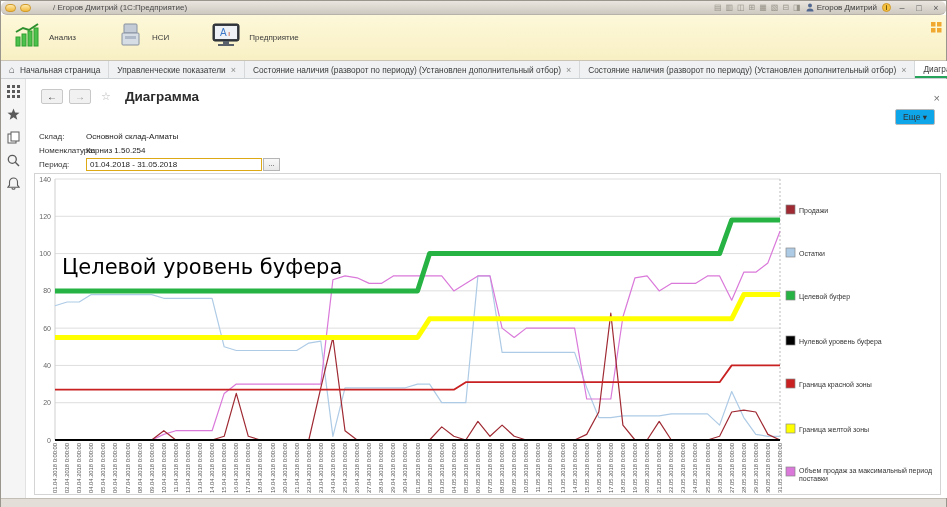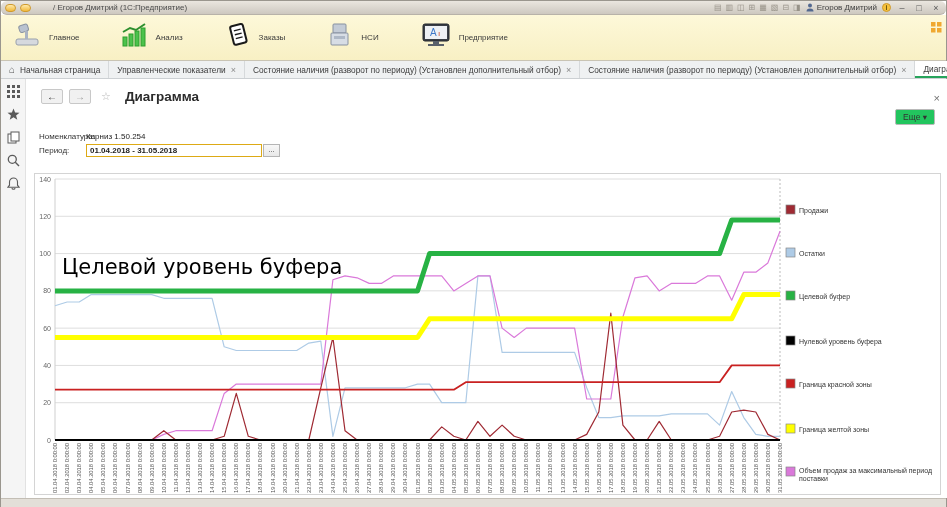--- a/index.html
+++ b/index.html
@@ -42,28 +42,28 @@
 
   
   .main { position:absolute; left:25px; top:78px; width:922px; height:419px; background:#fff; }
   .navrow { position:absolute; left:15px; top:10px; display:flex; align-items:center; gap:6px; }
   .navbtn { width:22px; height:15px; background:#f1f1f1; border:1px solid #c8c8c8; border-radius:2px;
     font-size:10px; line-height:13px; text-align:center; color:#333; cursor:pointer; }
   .navbtn.fwd { color:#9a9a9a; }
   .nav-star { color:#b9b9b9; font-size:11px; margin-left:4px; }
   .form-title { font-size:13.5px; font-weight:bold; color:#2b2b2b; margin-left:8px; }
   .form-close { position:absolute; right:8px; top:13px; color:#707070; font-size:11px; cursor:pointer; }
-  .more-btn { position:absolute; right:13px; top:30px; height:16px; padding:0 7px; background:#22c55e;
+  .more-btn { position:absolute; right:13px; top:30px; height:16px; padding:0 7px; background:#0ea5e9;
     border:1px solid #b9b9b9; border-radius:2px; font-size:8.5px; color:#333; line-height:14px; cursor:pointer; }
 
   .fields { position:absolute; left:13px; top:50px; }
   .frow { display:flex; align-items:center; height:14px; margin-bottom:0px; }
   .flabel { width:47px; font-size:8px; color:#333; flex:none; }
   .fvalue { font-size:8px; color:#1c1c1c; }
-  .finput { width:176px; height:13px; border:1px solid #ddaa15; font-size:8px; color:#1c1c1c; padding:0 3px; font-family:"Liberation Sans",sans-serif;font-weight:bold; }
+  .finput { width:176px; height:13px; border:1px solid #ddaa15; font-size:8px; color:#1c1c1c; padding:0 3px; font-family:"Liberation Sans",sans-serif; }
   .fdots { width:17px; height:13px; margin-left:1px; background:linear-gradient(#f8f8f8,#e8e8e8); border:1px solid #b5b5b5;
     font-size:8px; text-align:center; line-height:10px; color:#444; cursor:pointer; }
 
   .chartbox { position:absolute; left:8px; top:94px; width:907px; height:322px; border:1px solid #d4d4d4; background:#fff; }
   .chartbox svg { display:block; }
 
   .bottomstrip { position:absolute; left:0; top:497px; width:100%; height:10px; background:#e3dfd8; border-top:1px solid #c3beb5; }
 </style>
 </head>
 <body>
@@ -95,46 +95,27 @@
       <span class="tb-info">i</span>
       <span class="tb-winbtn">–</span>
       <span class="tb-winbtn">□</span>
       <span class="tb-winbtn">×</span>
     </div>
   </div>
 
   <div class="ribbon" id="ribbon">
       <div class="rb-item">
         <span><svg width="30" height="27" viewBox="0 0 30 27">
-            <rect x="3" y="17" width="22" height="6" rx="2" fill="#d6d9de" stroke="#98a0ac"></rect>
-            <rect x="6" y="3" width="9" height="7" rx="2" fill="#b9c2d0" stroke="#8a93a2" transform="rotate(-18 10 6)"></rect>
-            <rect x="12" y="9" width="3" height="8" fill="#aab3c2"></rect>
-          </svg></span>
-        <span class="rb-label">Главное</span>
-      </div>
-      <div class="rb-item">
-        <span><svg width="30" height="27" viewBox="0 0 30 27">
             <rect x="3" y="15" width="4" height="9" fill="#4cc24c" stroke="#2e9e2e"></rect>
             <rect x="9" y="12" width="4" height="12" fill="#4cc24c" stroke="#2e9e2e"></rect>
             <rect x="15" y="9" width="4" height="15" fill="#4cc24c" stroke="#2e9e2e"></rect>
             <rect x="21" y="6" width="4" height="18" fill="#4cc24c" stroke="#2e9e2e"></rect>
             <polyline points="3,10 10,6 16,8 25,2" fill="none" stroke="#2e8f2e" stroke-width="2"></polyline>
           </svg></span>
         <span class="rb-label">Анализ</span>
-      </div>
-      <div class="rb-item">
-        <span><svg width="30" height="27" viewBox="0 0 30 27">
-            <g transform="rotate(-14 15 13)">
-              <rect x="9" y="3" width="13" height="19" rx="2" fill="#fff" stroke="#1a1a1a" stroke-width="2"></rect>
-              <line x1="12" y1="8" x2="19" y2="8" stroke="#1a1a1a" stroke-width="1.4"></line>
-              <line x1="12" y1="12" x2="19" y2="12" stroke="#1a1a1a" stroke-width="1.4"></line>
-              <line x1="12" y1="16" x2="19" y2="16" stroke="#1a1a1a" stroke-width="1.4"></line>
-            </g>
-          </svg></span>
-        <span class="rb-label">Заказы</span>
       </div>
       <div class="rb-item">
         <span><svg width="30" height="27" viewBox="0 0 30 27">
             <rect x="8" y="2" width="13" height="9" rx="1" fill="#c3cbd6" stroke="#8791a0"></rect>
             <rect x="6" y="11" width="17" height="12" rx="1" fill="#d7dde5" stroke="#8791a0"></rect>
             <rect x="9" y="14" width="11" height="3" fill="#aeb8c6"></rect>
           </svg></span>
         <span class="rb-label">НСИ</span>
       </div>
       <div class="rb-item">
@@ -213,20 +194,24 @@
     <div class="navrow">
       <span class="navbtn">←</span>
       <span class="navbtn fwd">→</span>
       <span class="nav-star">☆</span>
       <span class="form-title">Диаграмма</span>
     </div>
     <span class="form-close">×</span>
     <span class="more-btn">Еще ▾</span>
 
     <div class="fields" id="fields">
+        <div class="frow">
+          <span class="flabel">Склад:</span>
+          <span class="fvalue">Основной склад-Алматы</span>
+        </div>
         <div class="frow">
           <span class="flabel">Номенклатура:</span>
           <span class="fvalue">Карниз 1.50.254</span>
         </div>
         <div class="frow">
           <span class="flabel">Период:</span>
           <input class="finput" value="01.04.2018 - 31.05.2018" style="">
           <span class="fdots">...</span>
         </div>
       </div>

